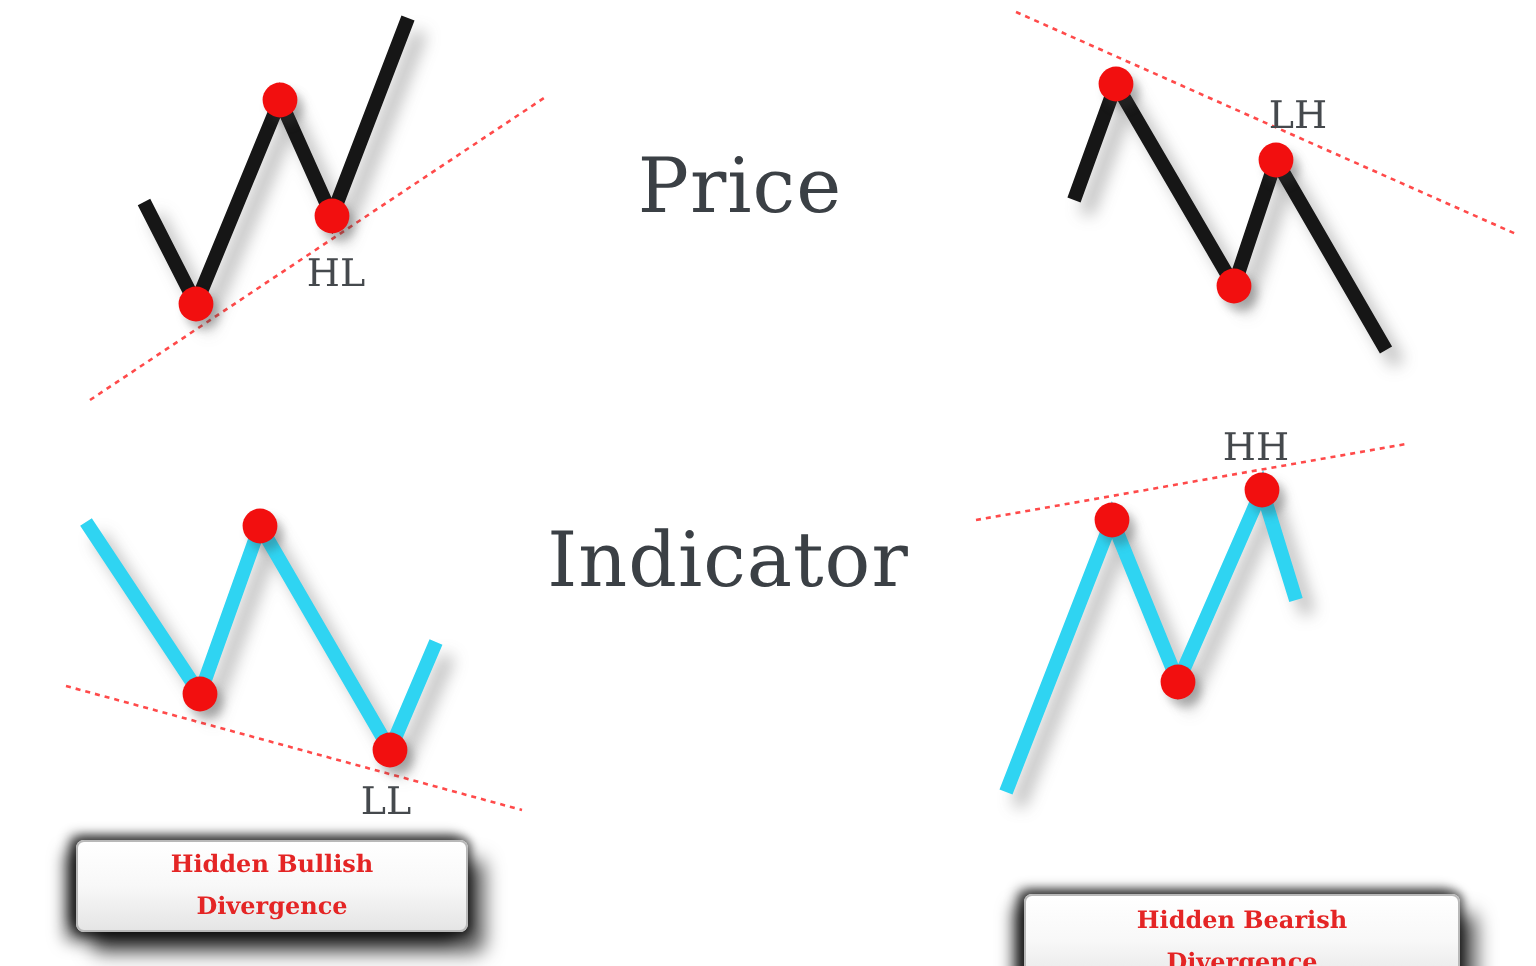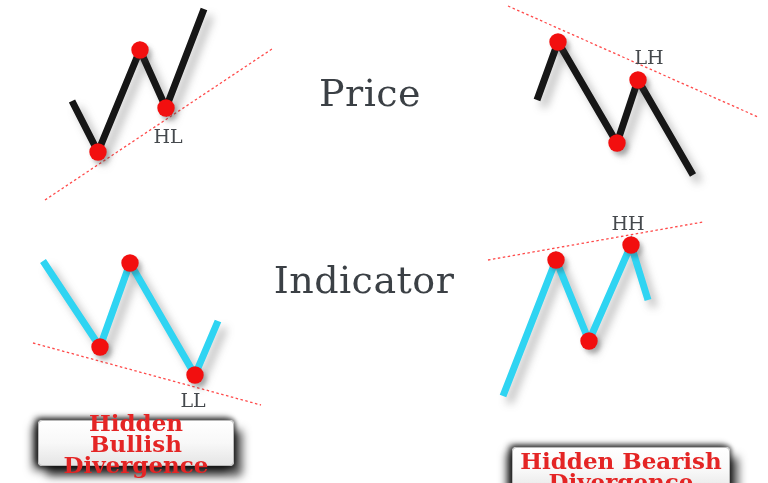--- a/index.html
+++ b/index.html
@@ -47,21 +47,21 @@
   .center-label.top    { left: 370px; top: 93px; }
   .center-label.bottom { left: 364px; top: 280px; }
   .caption {
     position: absolute;
     display: flex;
     flex-direction: column;
     justify-content: center;
     text-align: center;
     font-family: "DejaVu Serif", serif;
     font-weight: bold;
-    font-size: 23px;
+    font-size: 12px;
     line-height: 21px;
     background: linear-gradient(180deg, #ffffff 0%, #f8f8f8 50%, #e5e5e5 100%);
     border: 1px solid #b9b9b9;
     border-radius: 4px;
     box-shadow:
       0 0 4px 2px rgba(0,0,0,0.55),
       8px 10px 10px rgba(0,0,0,0.70),
       -6px 5px 8px rgba(0,0,0,0.55),
       -4px -3px 6px rgba(0,0,0,0.45);
   }

